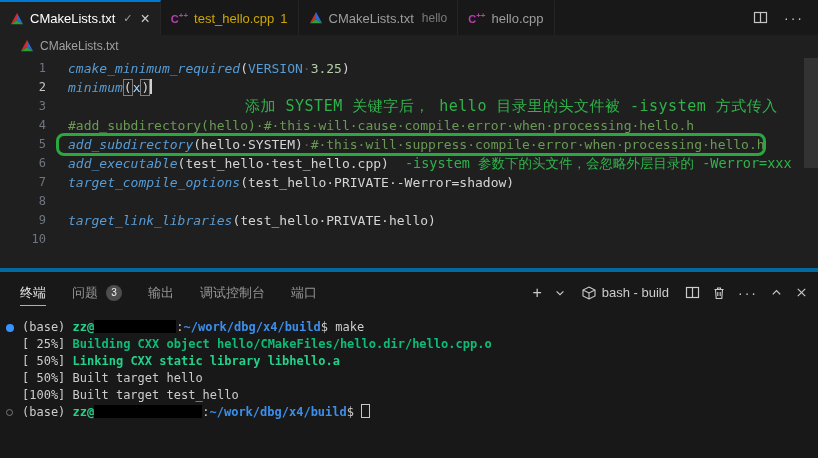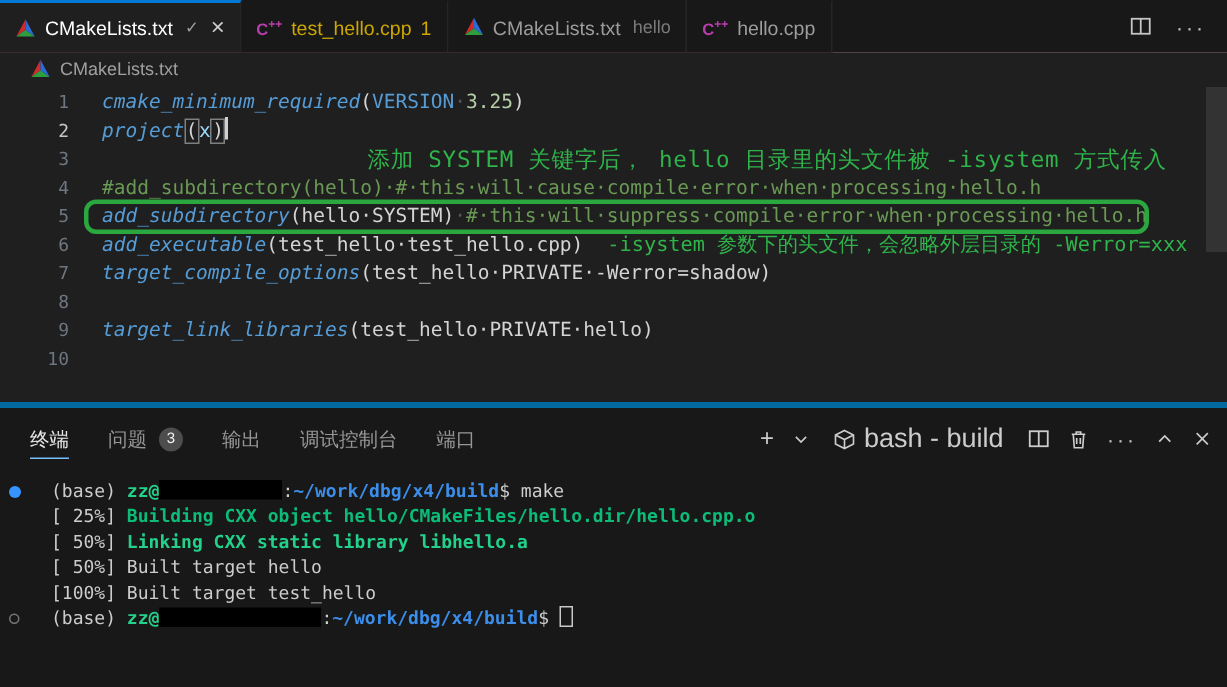--- a/index.html
+++ b/index.html
@@ -56,25 +56,25 @@
   .panel-header { display:flex; align-items:center; height:41px; padding:0 10px 0 20px; }
   .ptab { position:relative; font-size:13px; color:#969696; margin-right:26px; cursor:pointer;
     display:flex; align-items:center; height:41px; }
   .ptab.active { color:#e7e7e7; }
   .ptab.active::after { content:""; position:absolute; left:0; right:0; bottom:7px;
     height:1px; background:#75beff; }
   .badge { display:inline-block; min-width:16px; height:16px; border-radius:9px; background:#4d4d4d;
     color:#f2f2f2; font-size:10px; line-height:16px; text-align:center; margin-left:8px; padding:0 2px; }
   .panel-actions { margin-left:auto; display:flex; align-items:center; gap:12px; color:#cccccc; }
   .plus { font-size:16px; font-weight:400; }
-  .term-title { display:flex; align-items:center; gap:6px; font-size:18px; color:#cccccc; margin:0 4px; }
+  .term-title { display:flex; align-items:center; gap:6px; font-size:13px; color:#cccccc; margin:0 4px; }
   
   .terminal { padding:6px 0 0 0; font-family:"DejaVu Sans Mono","Liberation Mono",monospace;
     font-size:12px; cursor:text; }
-  .tline { position:relative; height:17px; line-height:17px; padding-left:34px; white-space:pre; }
+  .tline { position:relative; height:17px; line-height:17px; padding-left:22px; white-space:pre; }
   .deco { position:absolute; left:6px; top:5px; width:8px; height:8px; border-radius:50%; }
   .deco.filled { background:#3794ff; }
   .deco.hollow { border:1.5px solid #787878; width:7px; height:7px; }
   .s-wh { color:#cccccc; }
   .s-gr { color:#0dbc79;font-weight:bold; }
   .s-gb { color:#23d18b; font-weight:bold; }
   .s-bb { color:#3b8eea; font-weight:bold; }
   .s-redact { display:inline-block; background:#000; height:13px; vertical-align:-2px; }
   .s-cursor { display:inline-block; width:9px; height:14px; border:1px solid #c8c8c8; vertical-align:-2px; }
   svg { display:block; }
@@ -137,21 +137,21 @@
           <polygon points="1,14 15,14 8,9" fill="#2e9d3d"></polygon>
           <polygon points="8,1 15,14 8,9" fill="#2b6bd8"></polygon>
         </svg>
     </span>
     <span>CMakeLists.txt</span>
   </div>
 
   <div class="editor">
     <div class="editor-scroll">
         <div class="code-row"><span class="ln">1</span><span class="lc"><span class="tk-fn">cmake_minimum_required</span><span class="tk-pn">(</span><span class="tk-kw">VERSION</span><span class="tk-ws">·</span><span class="tk-num">3.25</span><span class="tk-pn">)</span></span></div>
-        <div class="code-row"><span class="ln cur">2</span><span class="lc"><span class="tk-fn">project</span><span class="tk-brkt">(</span><span class="tk-var">x</span><span class="tk-brkt">)</span><span class="tk-cursor"></span></span></div>
+        <div class="code-row"><span class="ln cur">2</span><span class="lc"><span class="tk-fn">minimum</span><span class="tk-brkt">(</span><span class="tk-var">x</span><span class="tk-brkt">)</span><span class="tk-cursor"></span></span></div>
         <div class="code-row"><span class="ln">3</span><span class="lc"><span class="tk-ann3">添加 SYSTEM 关键字后， hello 目录里的头文件被 -isystem 方式传入</span></span></div>
         <div class="code-row"><span class="ln">4</span><span class="lc"><span class="tk-cm">#add_subdirectory(hello)·#·this·will·cause·compile·error·when·processing·hello.h</span></span></div>
         <div class="code-row"><span class="ln">5</span><span class="lc"><span class="tk-fn">add_subdirectory</span><span class="tk-pn">(</span><span class="tk-arg">hello·SYSTEM</span><span class="tk-pn">)</span><span class="tk-ws">·</span><span class="tk-cm">#·this·will·suppress·compile·error·when·processing·hello.h</span></span></div>
         <div class="code-row"><span class="ln">6</span><span class="lc"><span class="tk-fn">add_executable</span><span class="tk-pn">(</span><span class="tk-arg">test_hello·test_hello.cpp</span><span class="tk-pn">)</span><span class="tk-ann6">-isystem 参数下的头文件，会忽略外层目录的 -Werror=xxx</span></span></div>
         <div class="code-row"><span class="ln">7</span><span class="lc"><span class="tk-fn">target_compile_options</span><span class="tk-pn">(</span><span class="tk-arg">test_hello·PRIVATE·-Werror=shadow</span><span class="tk-pn">)</span></span></div>
         <div class="code-row"><span class="ln">8</span><span class="lc"></span></div>
         <div class="code-row"><span class="ln">9</span><span class="lc"><span class="tk-fn">target_link_libraries</span><span class="tk-pn">(</span><span class="tk-arg">test_hello·PRIVATE·hello</span><span class="tk-pn">)</span></span></div>
         <div class="code-row"><span class="ln">10</span><span class="lc"></span></div>
       </div>
     <div class="hl-box"></div>

